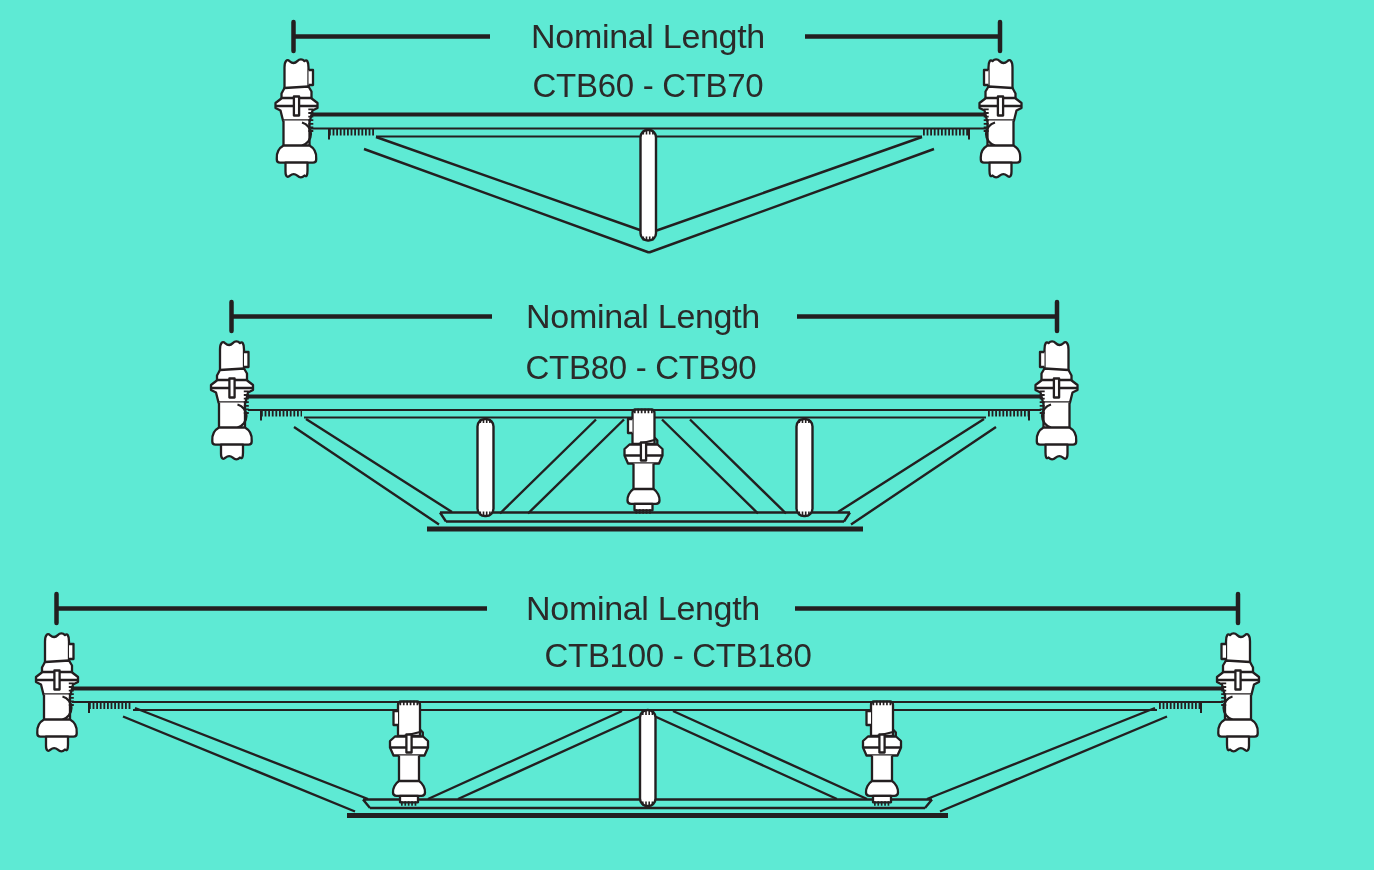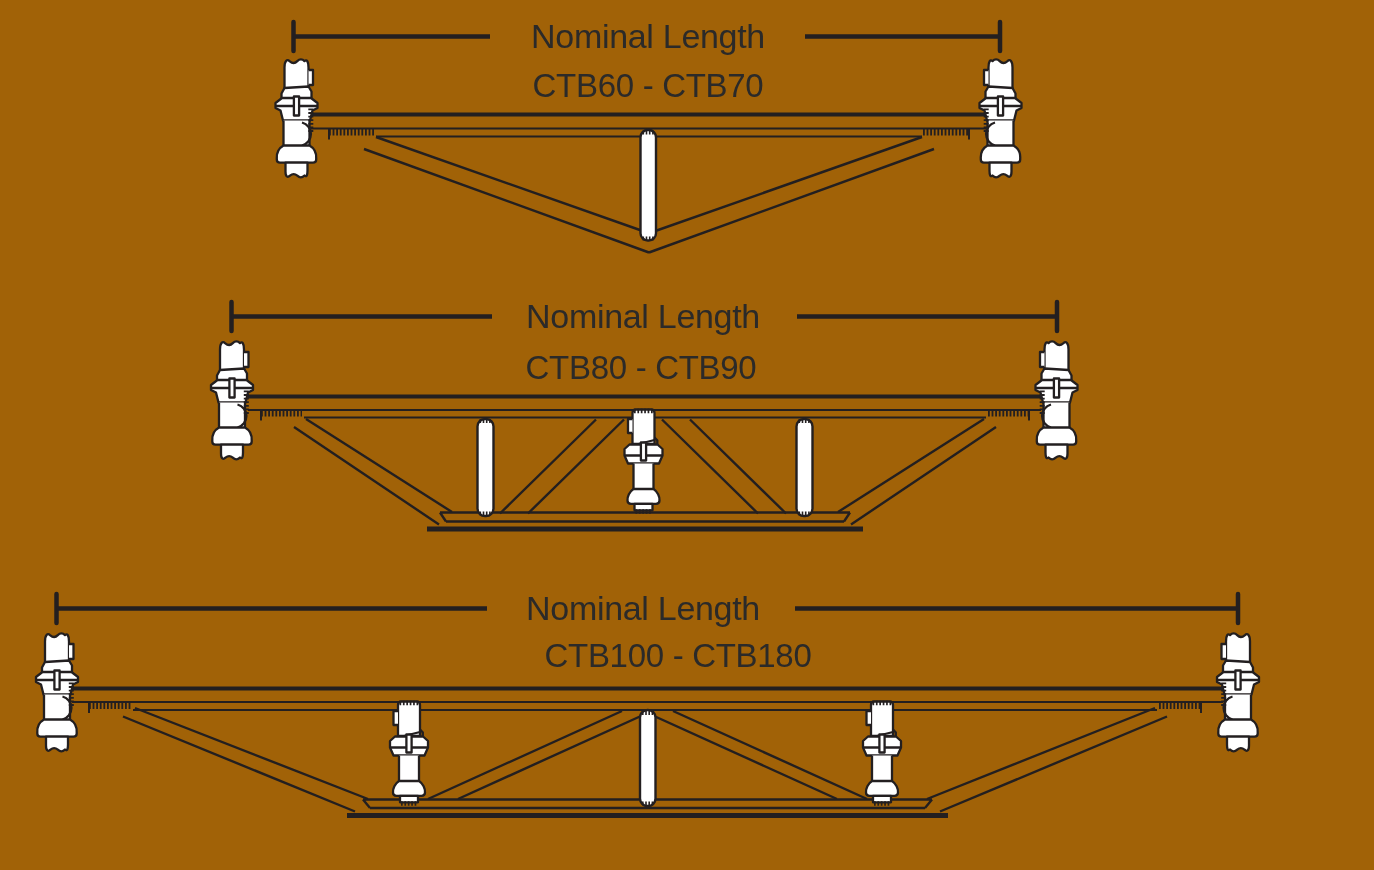--- a/index.html
+++ b/index.html
@@ -4,21 +4,21 @@
 <style>
   html, body {
     margin: 0;
     padding: 0;
     background: #ffffff;
   }
   .canvas {
     position: relative;
     width: 1374px;
     height: 870px;
-    background: #a16207;
+    background: #5eead4;
     overflow: hidden;
   }
   svg {
     display: block;
   }
   text {
     font-family: "Liberation Sans", "DejaVu Sans", sans-serif;
     fill: #2b2a29;
     letter-spacing: -0.3px;
   }

